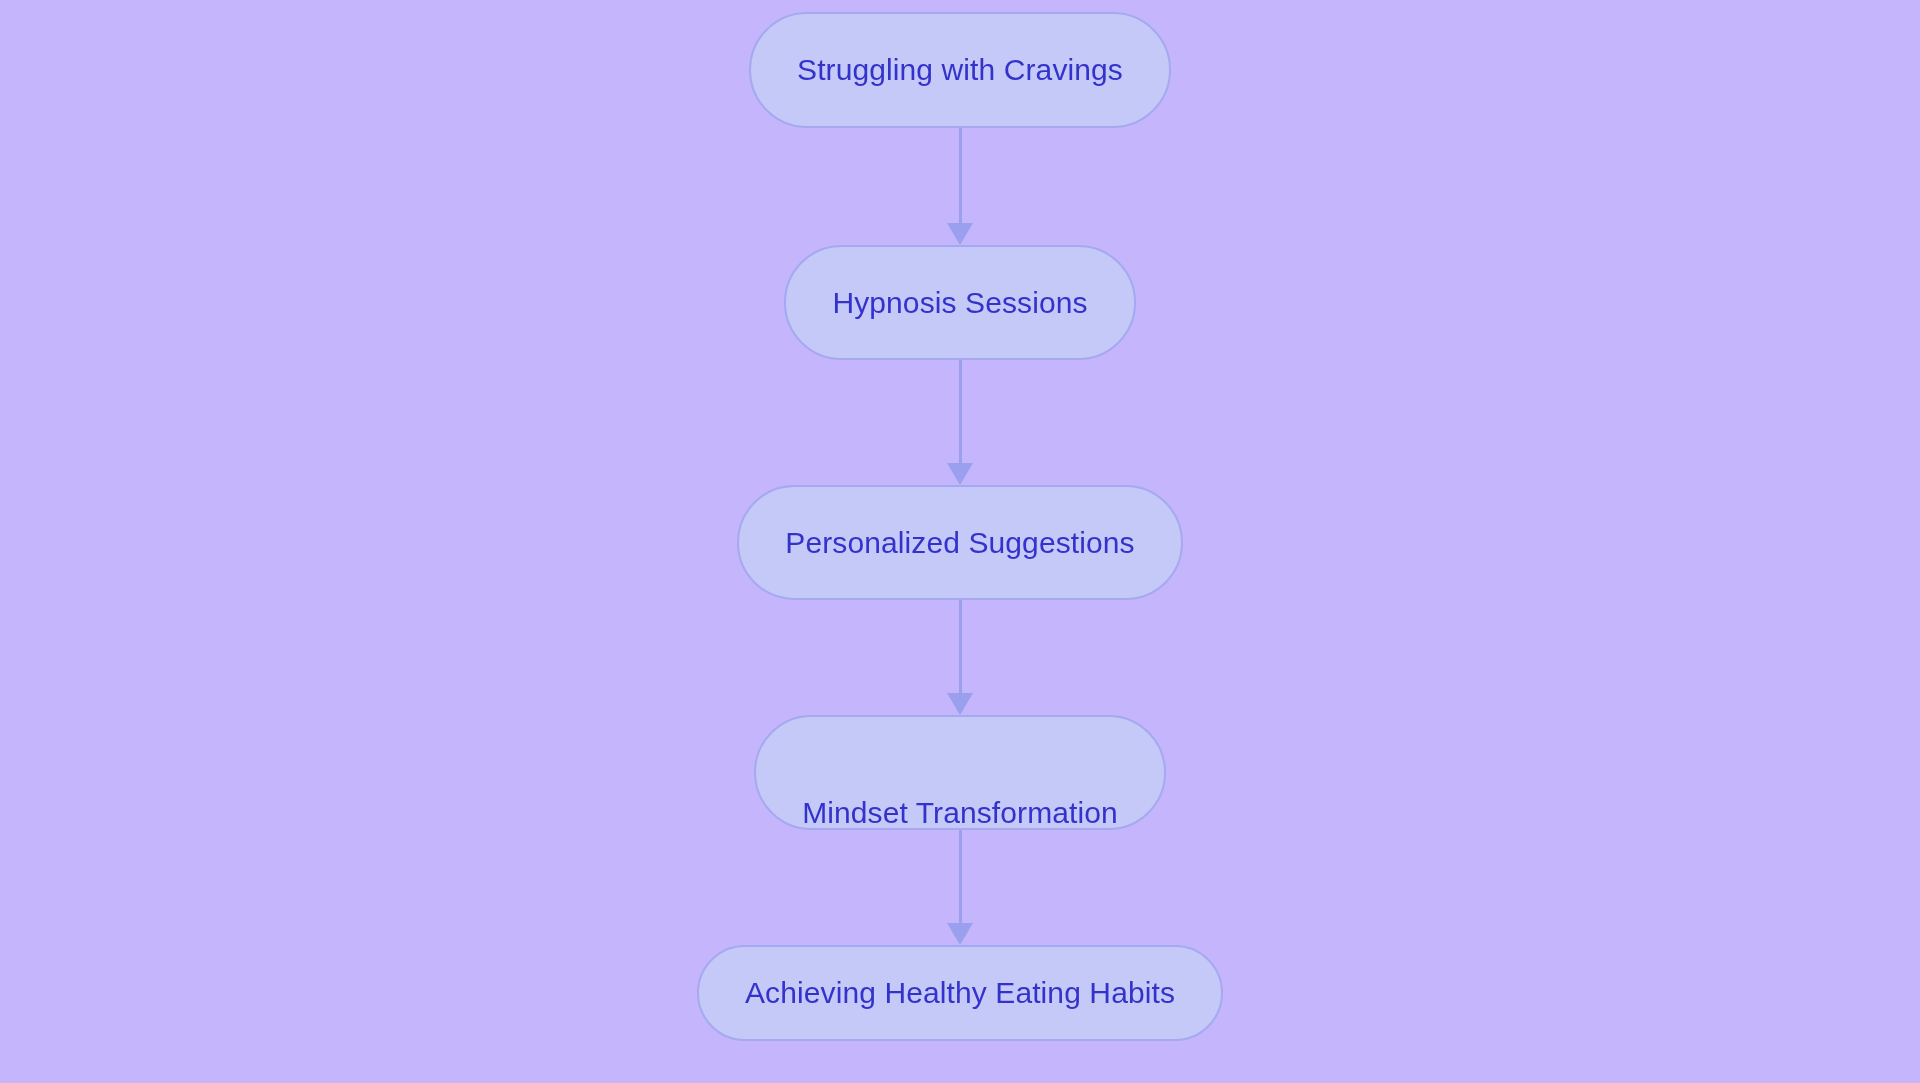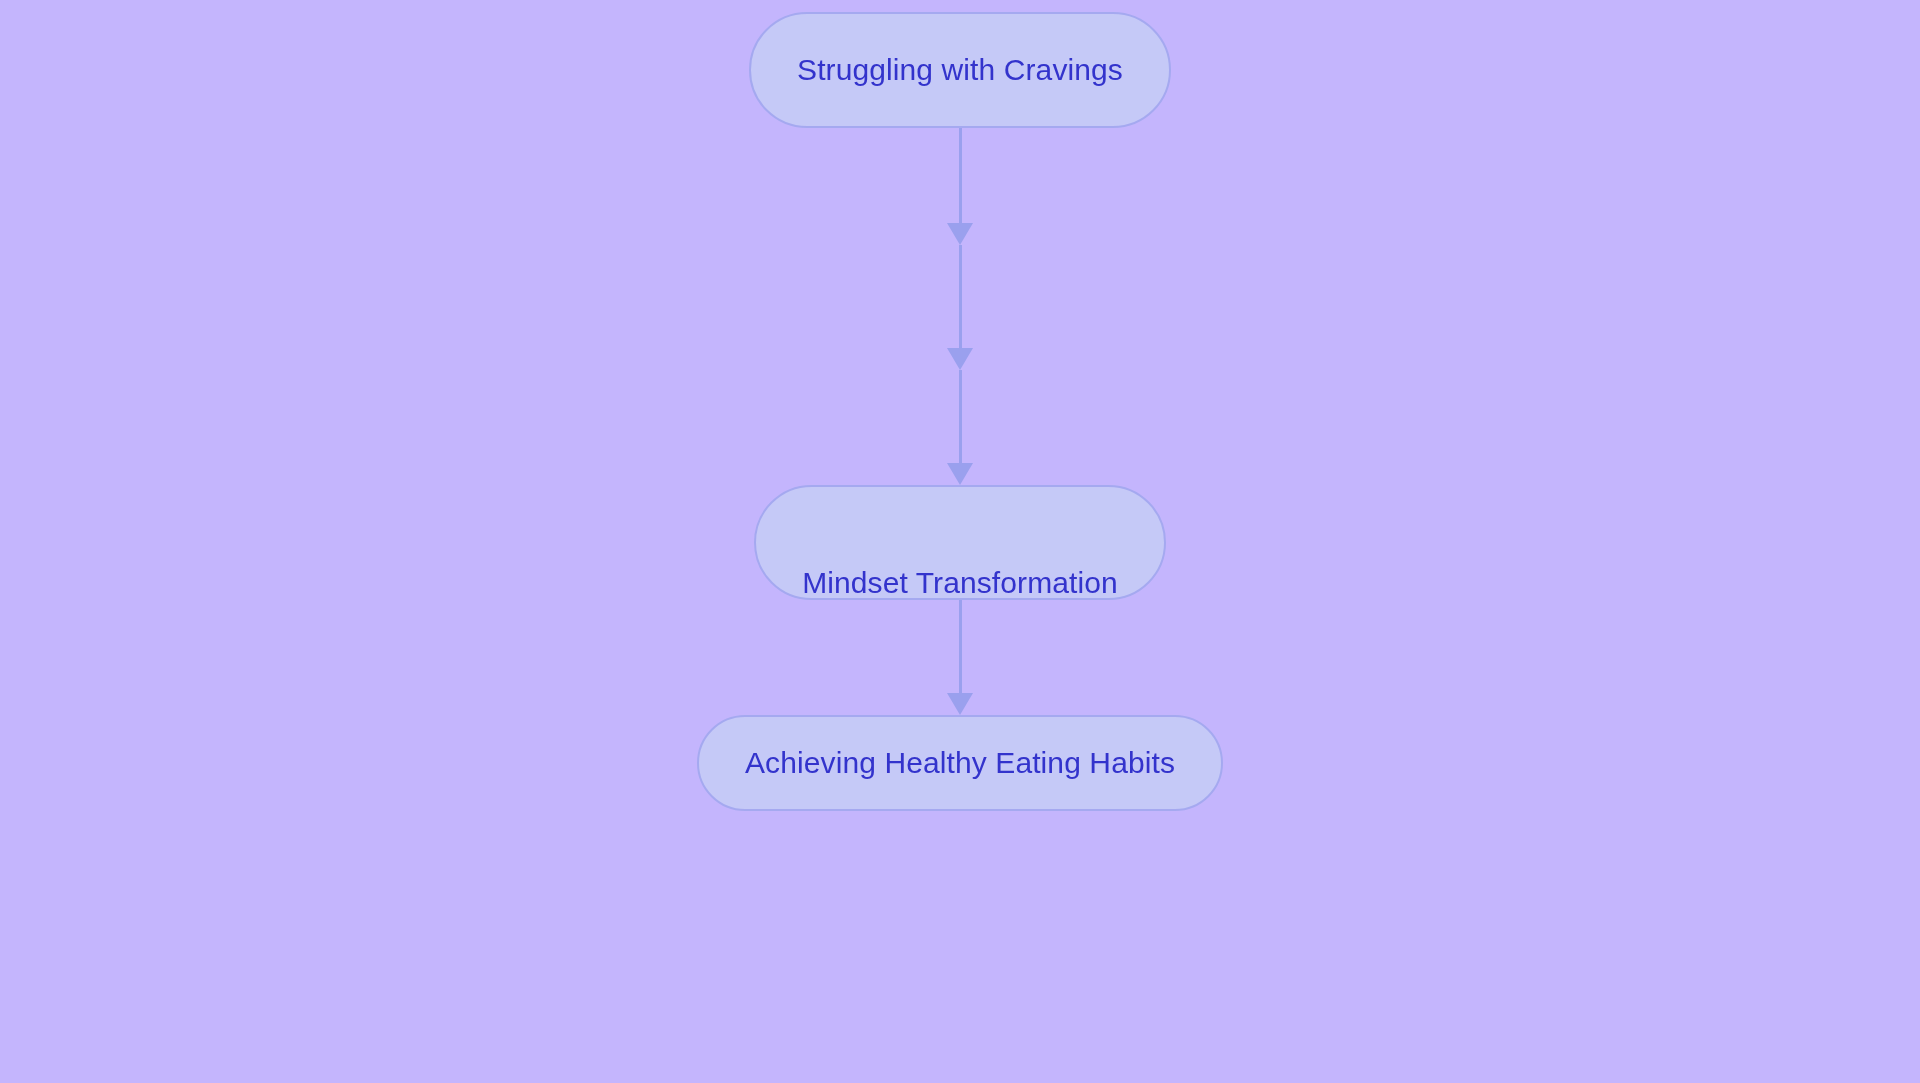--- a/index.html
+++ b/index.html
@@ -96,26 +96,32 @@
 
     <div class="node n1">
       <span class="node-label">Struggling with Cravings</span>
     </div>
 
     <div class="connector c1">
       <div class="line"></div>
       <div class="head"></div>
     </div>
 
+    <div class="node n2">
+      <span class="node-label">Hypnosis Sessions</span>
+    </div>
 
     <div class="connector c2">
       <div class="line"></div>
       <div class="head"></div>
     </div>
 
+    <div class="node n3">
+      <span class="node-label">Personalized Suggestions</span>
+    </div>
 
     <div class="connector c3">
       <div class="line"></div>
       <div class="head"></div>
     </div>
 
     <div class="node n4">
       <span class="node-label">Mindset Transformation</span>
     </div>
 

